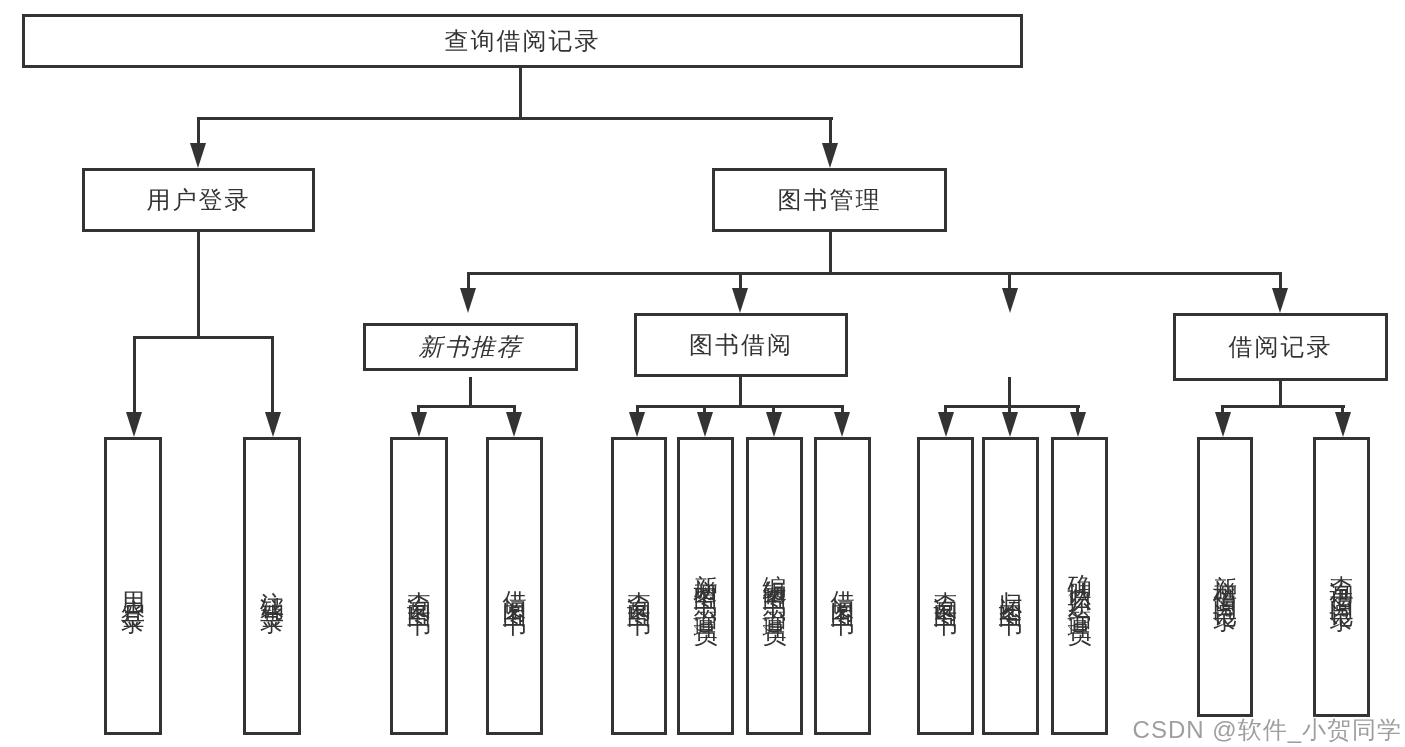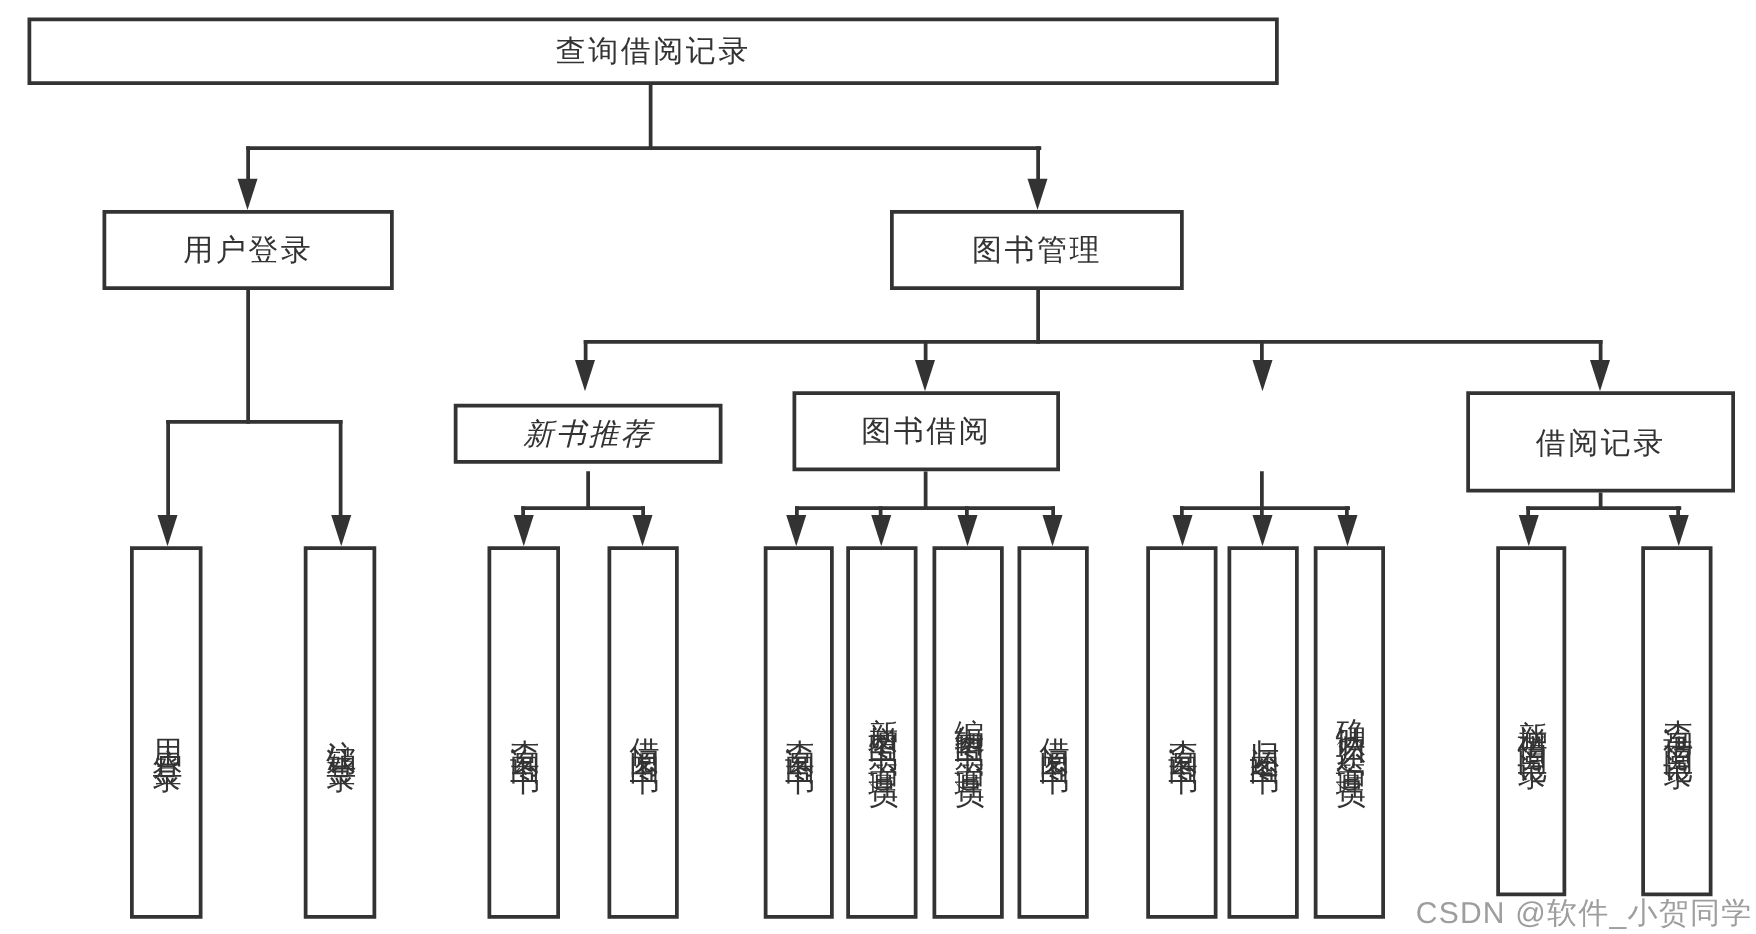--- a/index.html
+++ b/index.html
@@ -125,21 +125,21 @@
     </div>
     <div class="node" style="left: 712px; top: 168px; width: 235px; height: 64px;">
       <span>图书管理</span>
     </div>
     <div class="node" style="left: 363px; top: 323px; width: 215px; height: 48px; font-style: italic;">
       <span>新书推荐</span>
     </div>
     <div class="node" style="left: 634px; top: 313px; width: 214px; height: 64px;">
       <span>图书借阅</span>
     </div>
-    <div class="node" style="left: 1173px; top: 313px; width: 215px; height: 81px;">
+    <div class="node" style="left: 1173px; top: 313px; width: 215px; height: 68px;">
       <span>借阅记录</span>
     </div>
     <div class="node v" style="left: 104px; top: 437px; width: 58px; height: 298px;">
       <span>用户登录</span>
     </div>
     <div class="node v" style="left: 243px; top: 437px; width: 58px; height: 298px;">
       <span>注销登录</span>
     </div>
     <div class="node v" style="left: 390px; top: 437px; width: 58px; height: 298px;">
       <span>查询图书</span>

